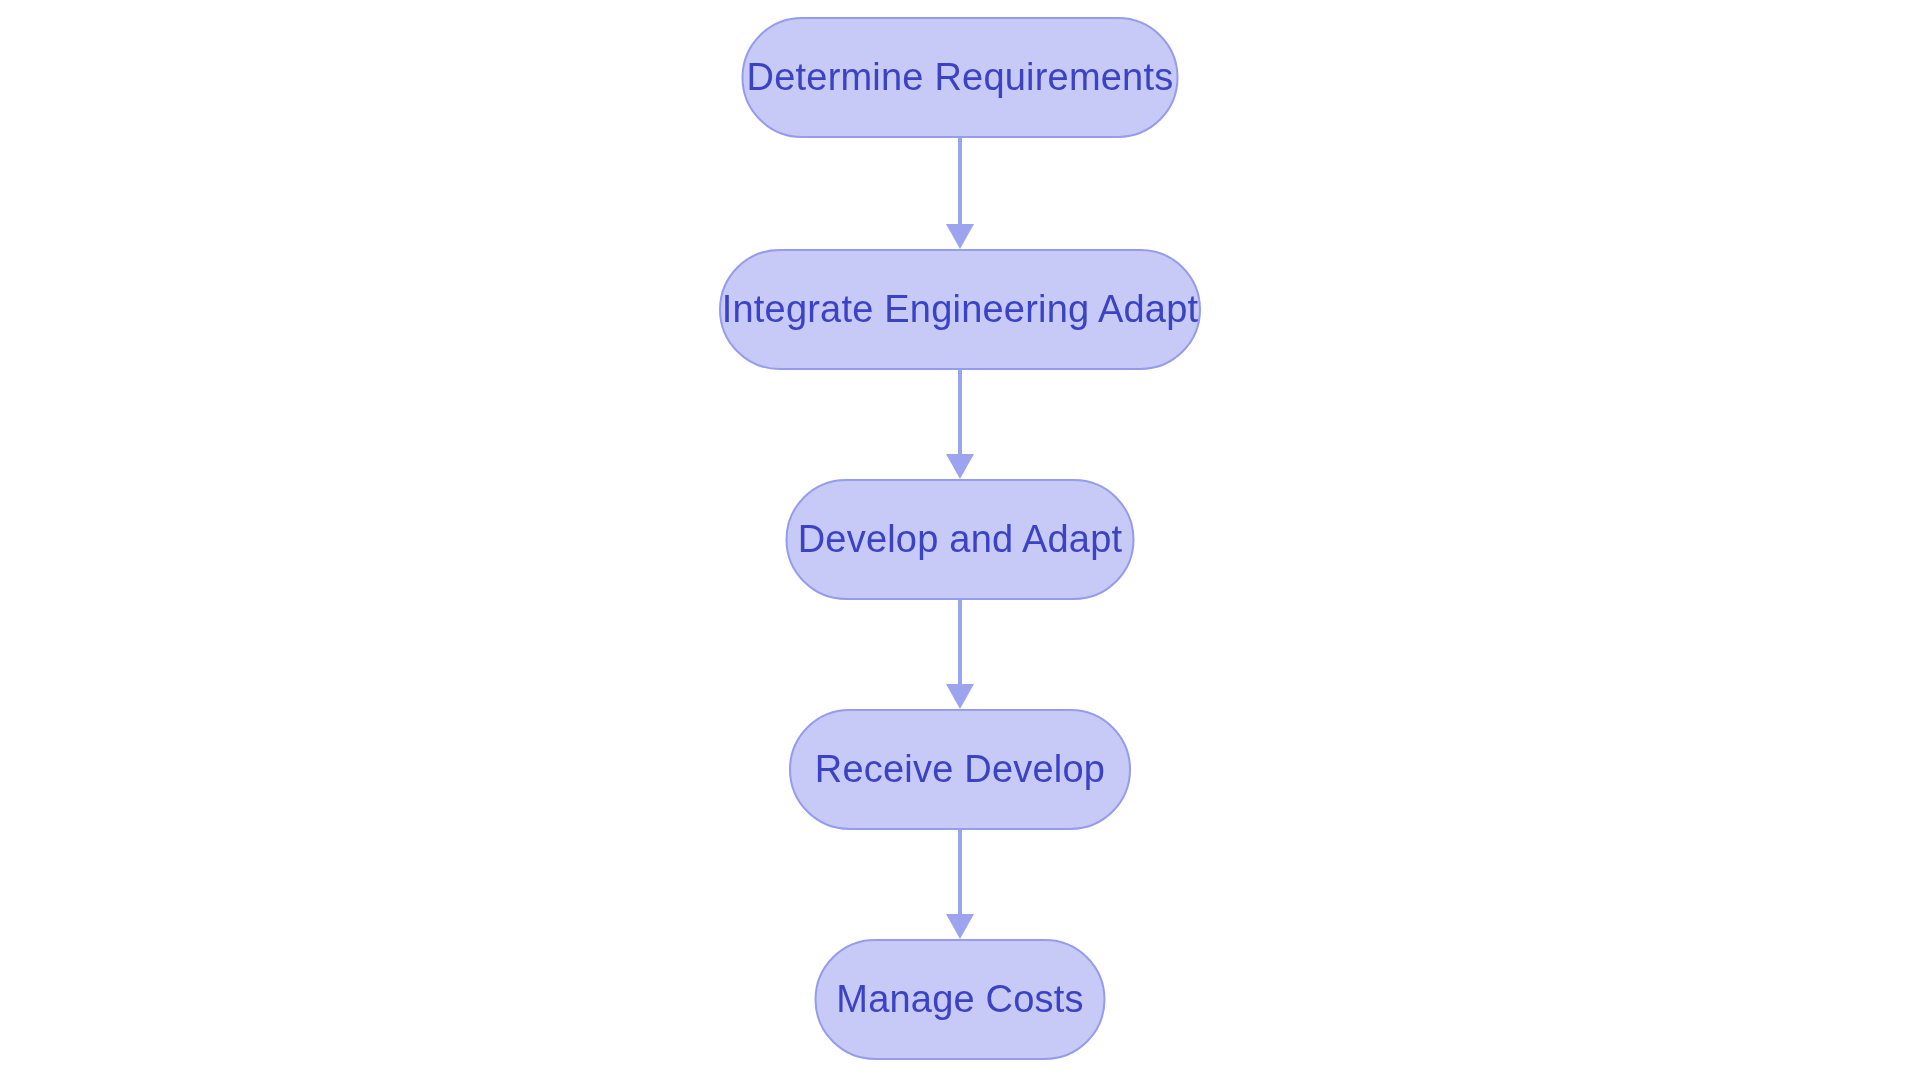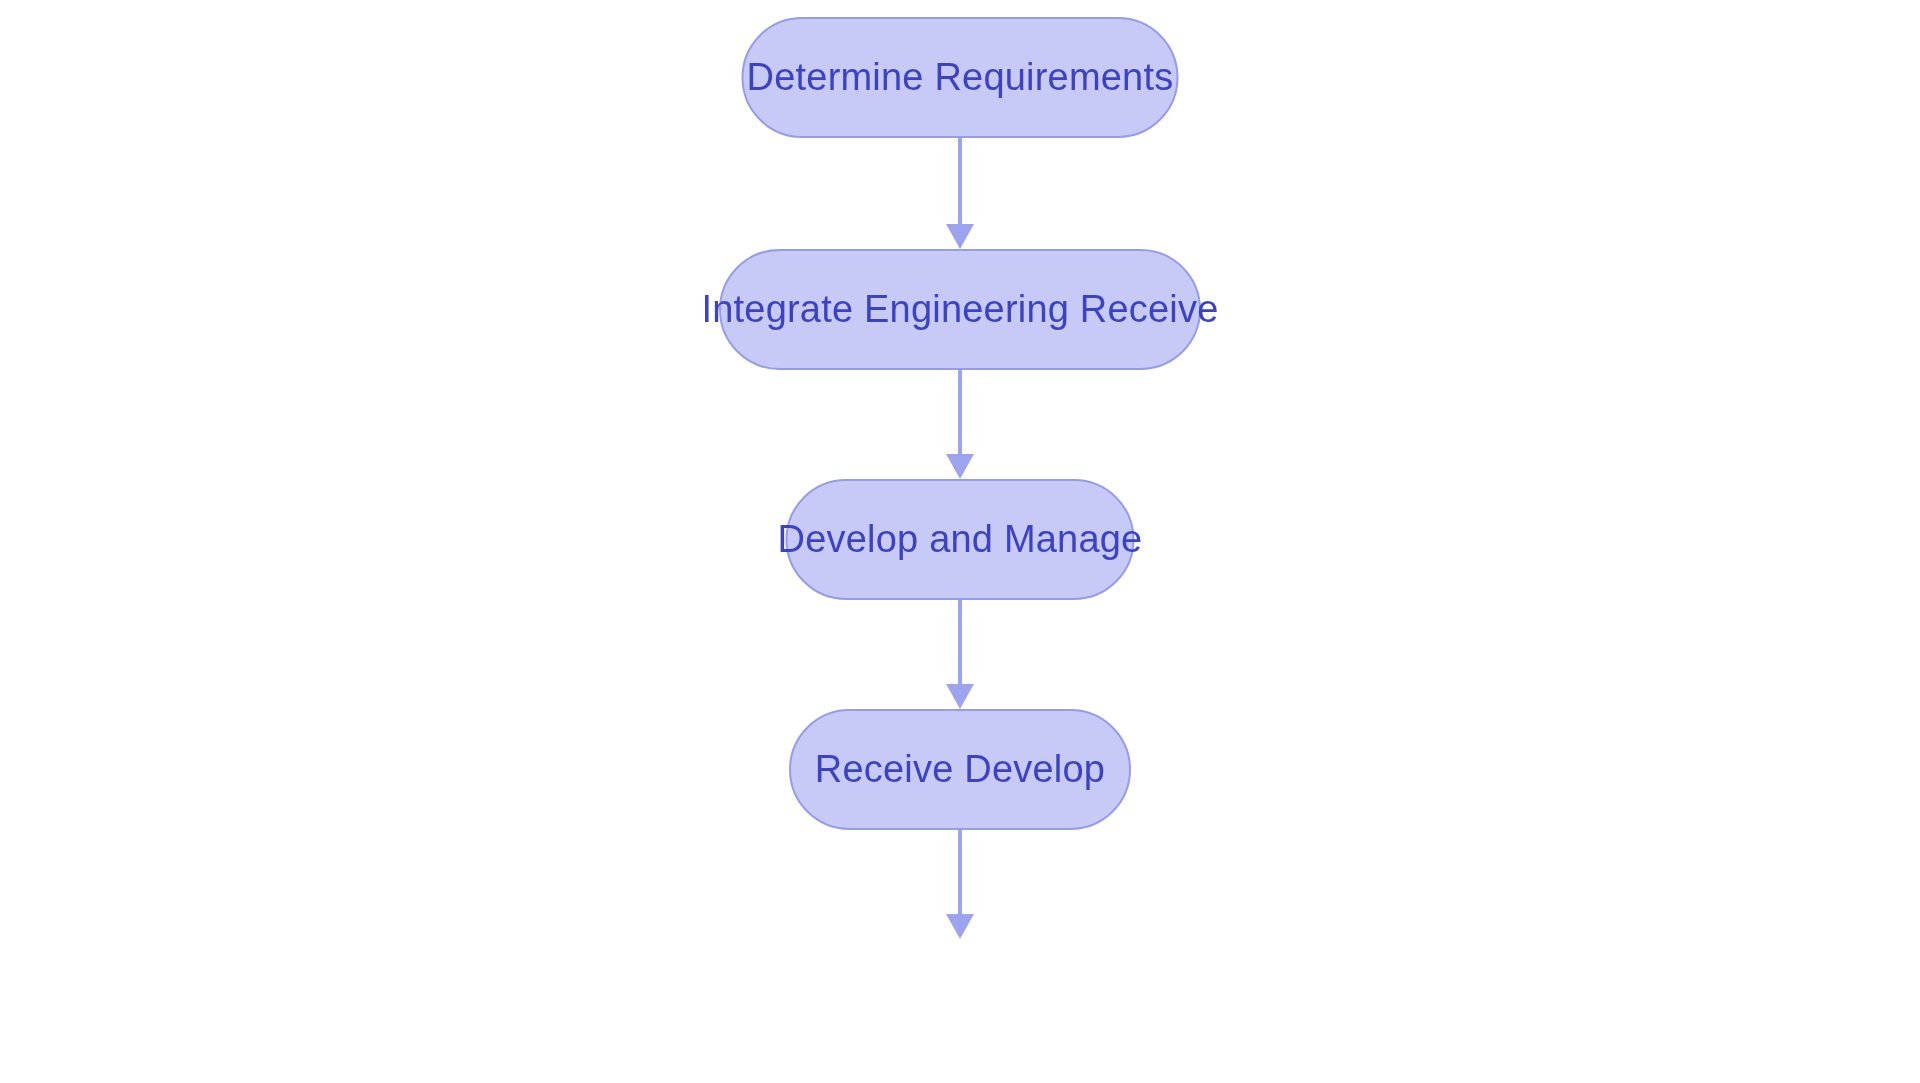--- a/index.html
+++ b/index.html
@@ -83,40 +83,43 @@
   <div class="node n1">
     <span>Determine Requirements</span>
   </div>
 
   <div class="arrow a1">
     <div class="line"></div>
     <div class="head"></div>
   </div>
 
   <div class="node n2">
-    <span>Integrate Engineering Receive</span>
+    <span>Integrate Engineering Adapt</span>
   </div>
 
   <div class="arrow a2">
     <div class="line"></div>
     <div class="head"></div>
   </div>
 
   <div class="node n3">
-    <span>Develop and Manage</span>
+    <span>Develop and Adapt</span>
   </div>
 
   <div class="arrow a3">
     <div class="line"></div>
     <div class="head"></div>
   </div>
 
   <div class="node n4">
     <span>Receive Develop</span>
   </div>
 
   <div class="arrow a4">
     <div class="line"></div>
     <div class="head"></div>
   </div>
 
+  <div class="node n5">
+    <span>Manage Costs</span>
+  </div>
 
 </div>
 
 </body></html>

